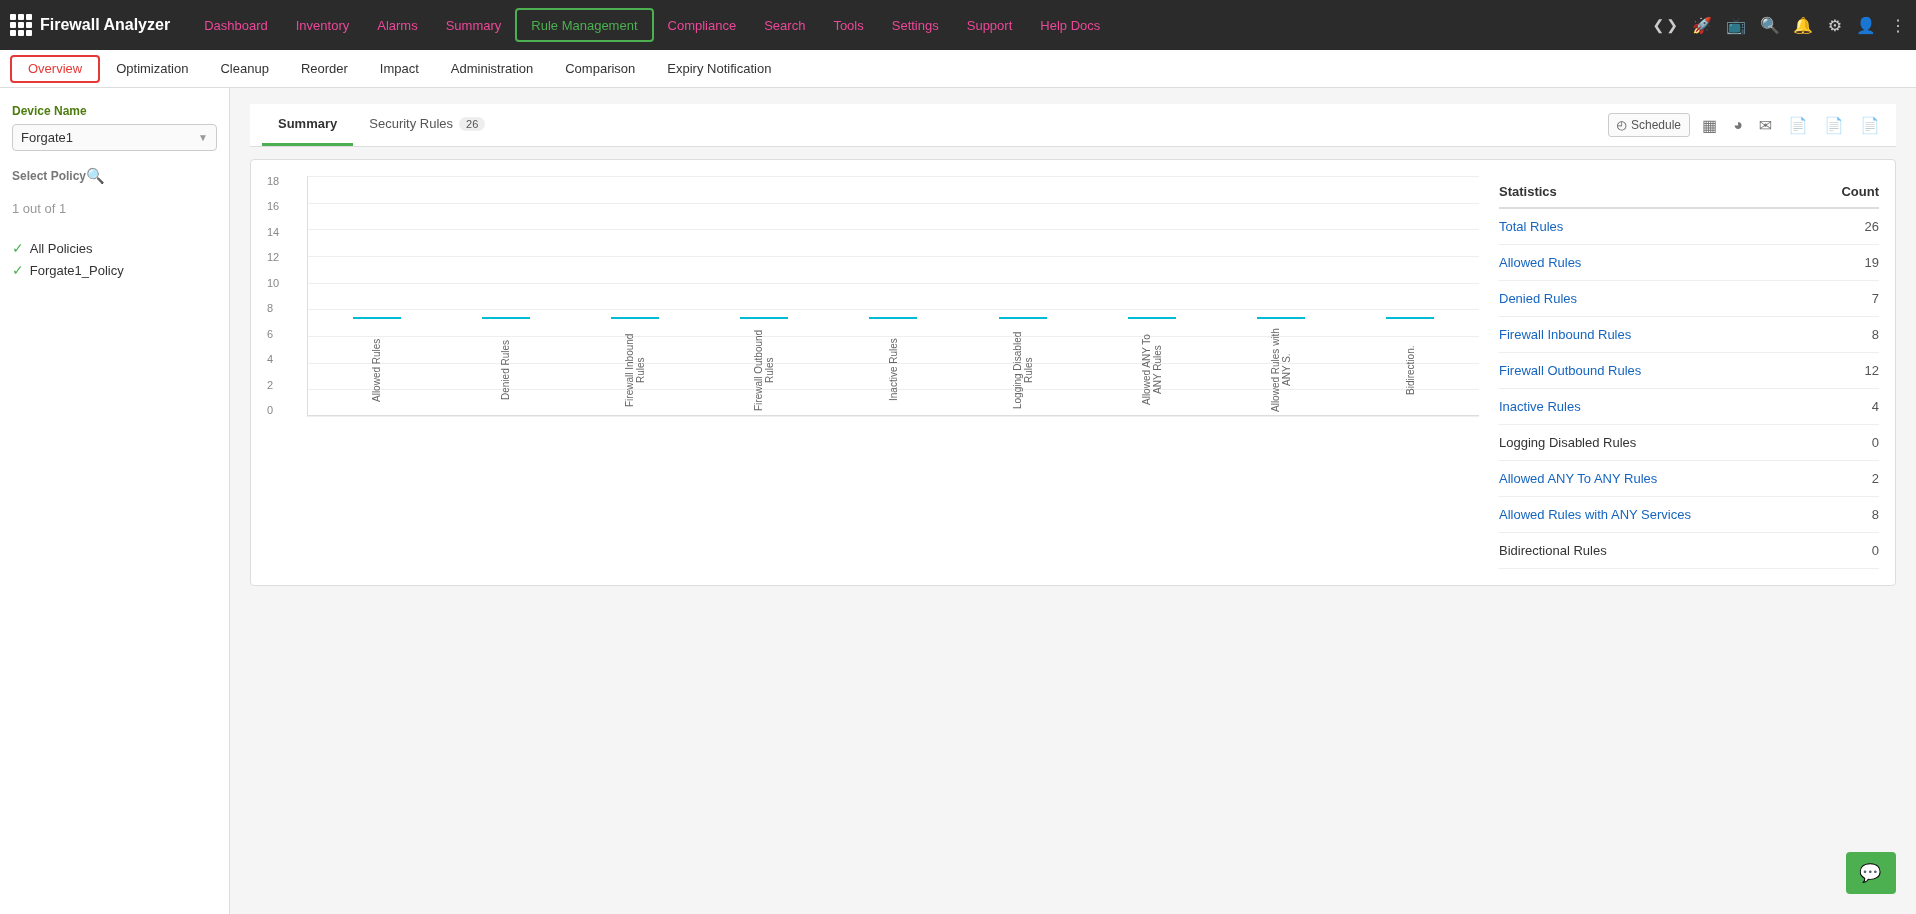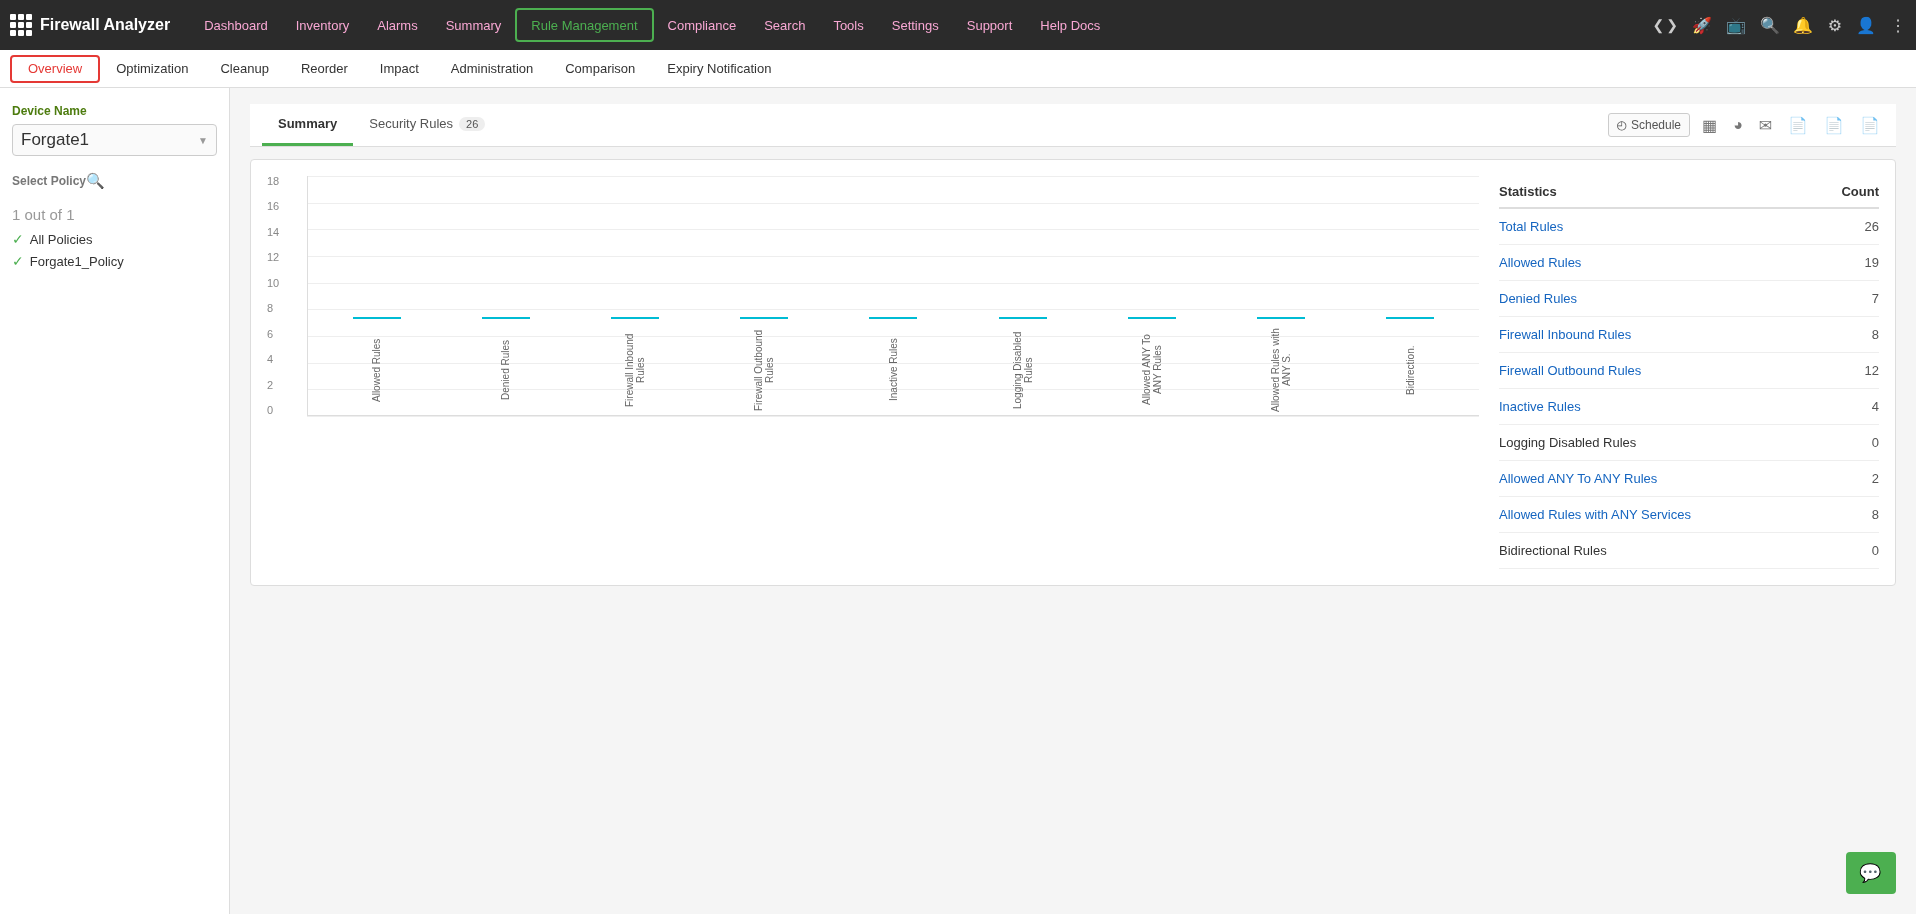--- a/index.html
+++ b/index.html
@@ -32,21 +32,21 @@
       background: #fff;
       border-radius: 1px;
     }
     .nav-menu {
       display: flex;
       flex: 1;
       align-items: center;
       gap: 0;
     }
     .nav-item {
-      color: #f9a8d4;
+      color: #ec4899;
       padding: 0 14px;
       height: 34px;
       display: flex;
       align-items: center;
       cursor: pointer;
       font-size: 13px;
       white-space: nowrap;
     }
     .nav-item.active-nav {
       color: #4caf50;
@@ -126,30 +126,30 @@
       display: flex;
       align-items: center;
       justify-content: space-between;
       border: 1px solid #ccc;
       border-radius: 4px;
       padding: 5px 8px;
       cursor: pointer;
       background: #fafafa;
       margin-bottom: 16px;
     }
-    .device-select span { font-size: 17px; color: #333; }
+    .device-select span { font-size: 13px; color: #333; }
     .device-select .chevron { font-size: 10px; color: #999; }
 
     .policy-header {
       display: flex;
       align-items: center;
       margin-bottom: 16px;
     }
     .policy-header .policy-label { font-size: 12px; color: #777; font-weight: bold; }
-    .policy-count { font-size: 15px; color: #999; margin-bottom: 8px; }
+    .policy-count { font-size: 13px; color: #999; margin-bottom: 24px; }
     .policy-list { display: flex; flex-direction: column; gap: 6px; }
     .policy-item {
       display: flex;
       align-items: center;
       gap: 6px;
       font-size: 13px;
       color: #333;
       cursor: pointer;
     }
     .check-icon { color: #4caf50; font-size: 14px; }

